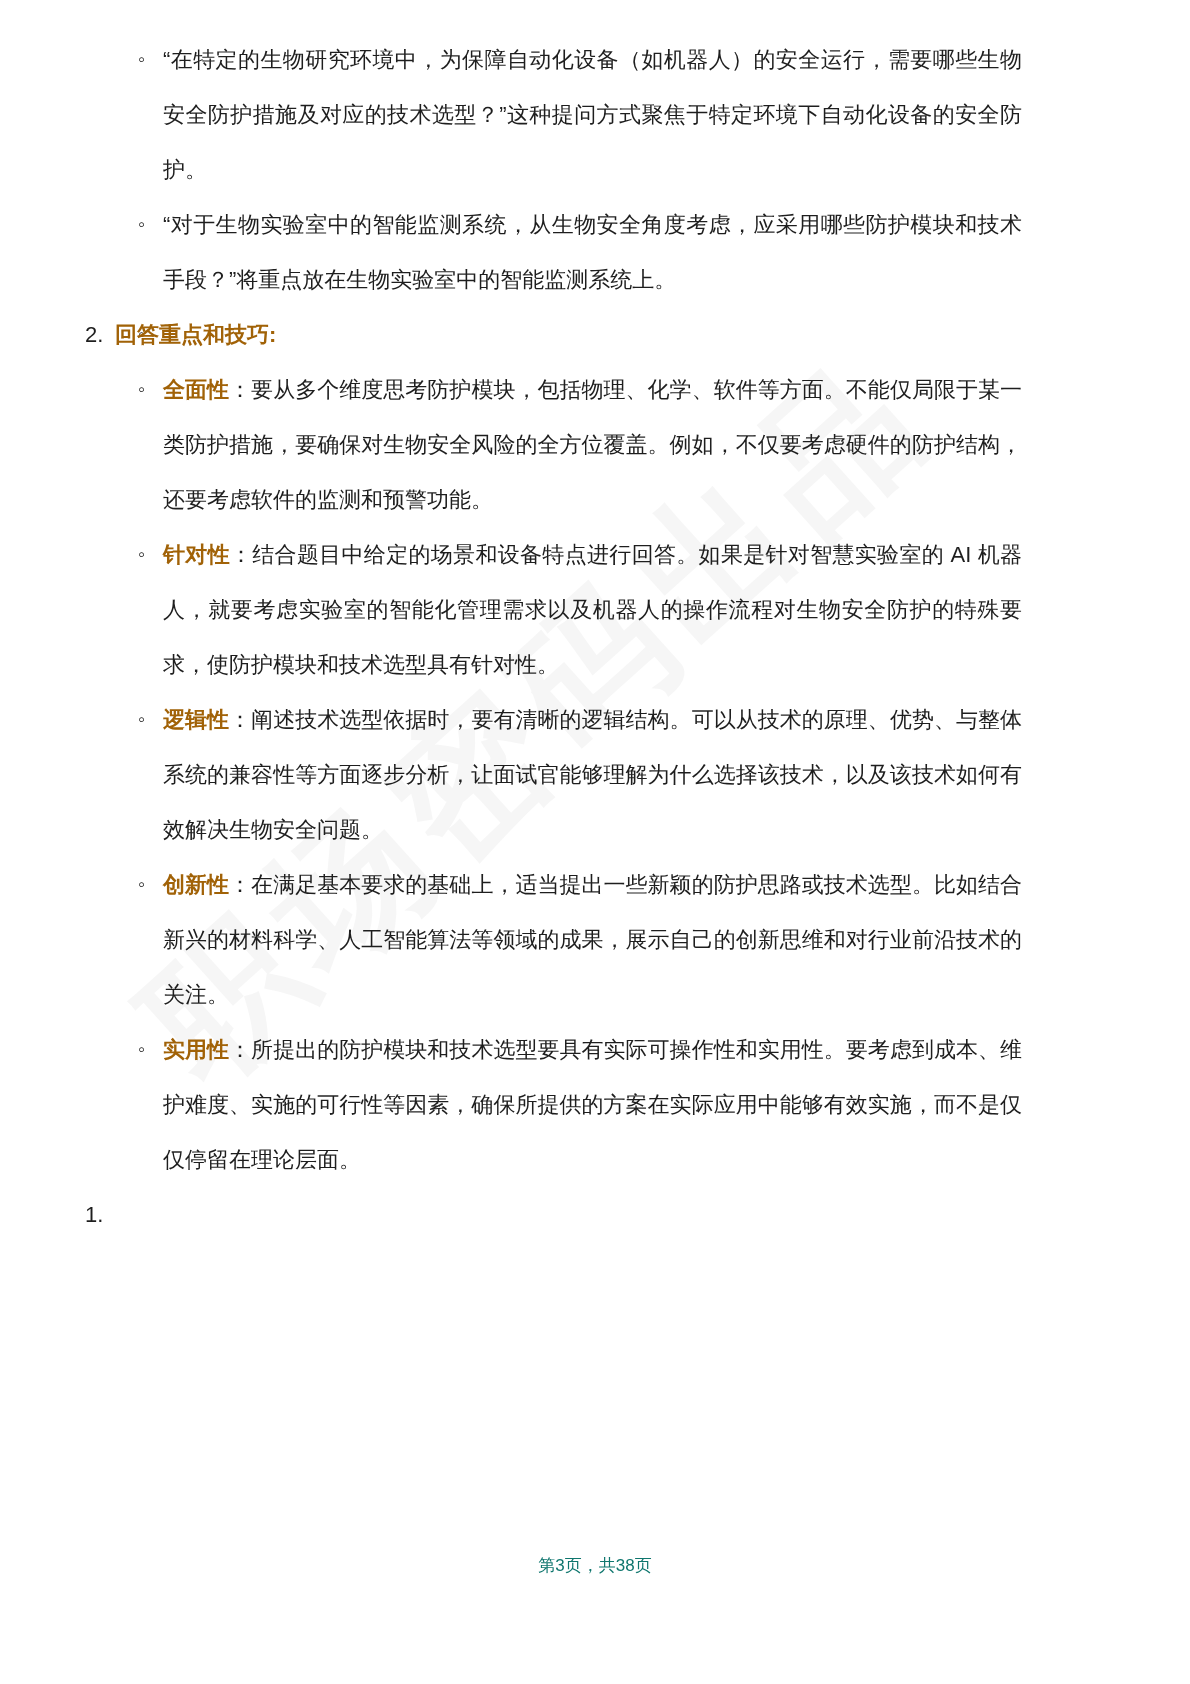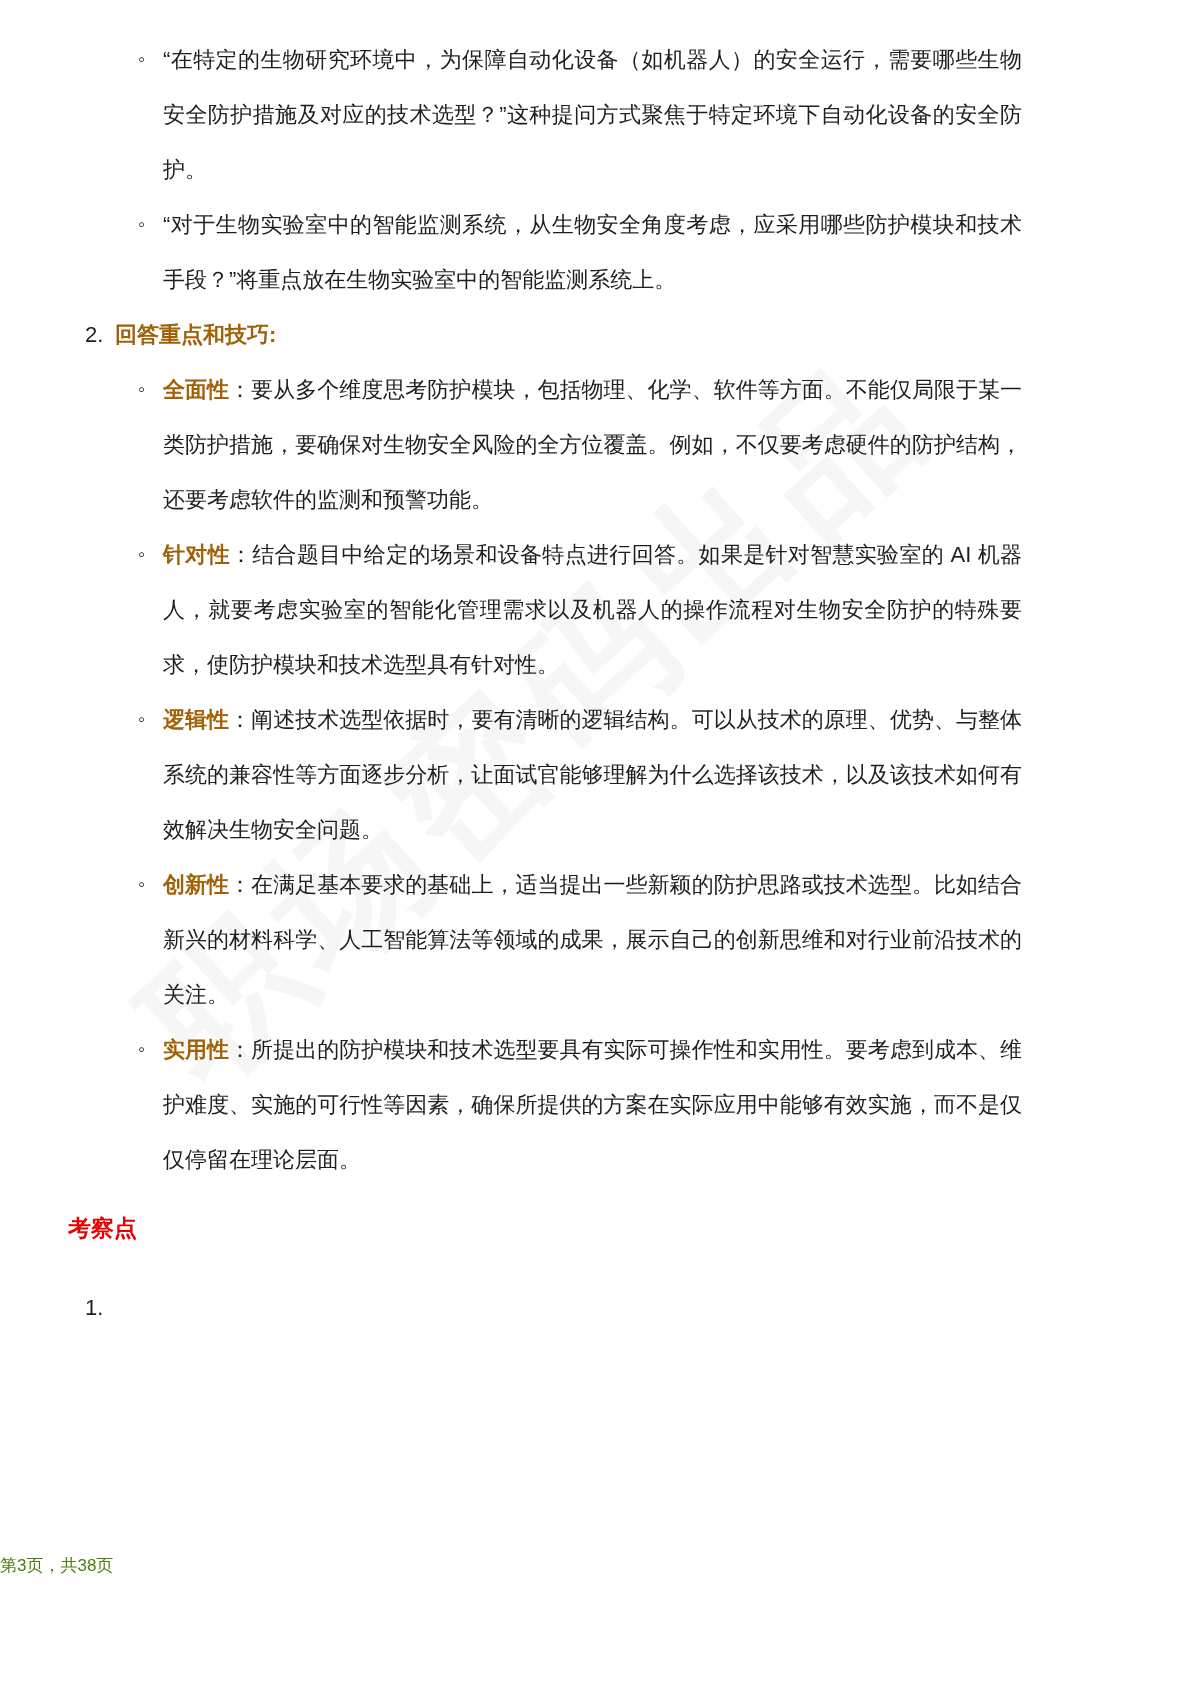--- a/index.html
+++ b/index.html
@@ -61,24 +61,24 @@
     line-height: 55px;
     margin-top: 14px;
     margin-bottom: 24px;
     text-align: left;
   }
   .footer {
     position: absolute;
     left: 0;
     right: 0;
     bottom: 106px;
-    text-align: left;
+    text-align: center;
     font-size: 17px;
     line-height: 24px;
-    color: #4d7c0f;
+    color: #0f766e;
     z-index: 1;
   }
 </style>
 </head>
 <body>
 
 <div class="page">
 
   <div class="watermark">职场密码出品</div>
 
@@ -119,21 +119,20 @@
       <li>
         <span class="marker">◦</span>
         <span><b class="term">创新性</b><span>：在满足基本要求的基础上，适当提出一些新颖的防护思路或技术选型。比如结合新兴的材料科学、人工智能算法等领域的成果，展示自己的创新思维和对行业前沿技术的关注。</span></span>
       </li>
       <li>
         <span class="marker">◦</span>
         <span><b class="term">实用性</b><span>：所提出的防护模块和技术选型要具有实际可操作性和实用性。要考虑到成本、维护难度、实施的可行性等因素，确保所提供的方案在实际应用中能够有效实施，而不是仅仅停留在理论层面。</span></span>
       </li>
     </ul>
 
-    <h2 class="section-red" style="color: rgb(230, 0, 0);">考察点</h2>
 
     <div class="num-item">
       <span class="num">1.</span>
     </div>
 
   </div>
 
   <div class="footer">第3页，共38页</div>
 
 </div>

